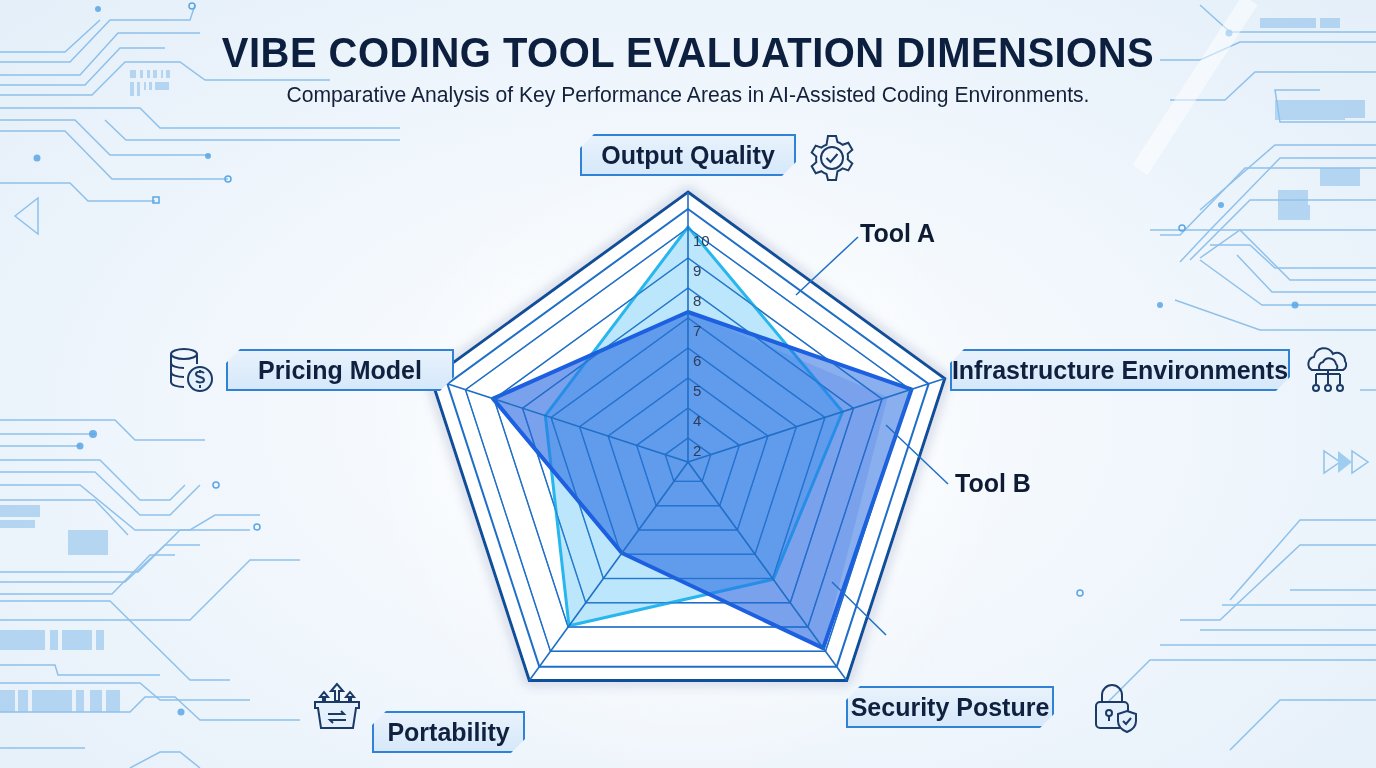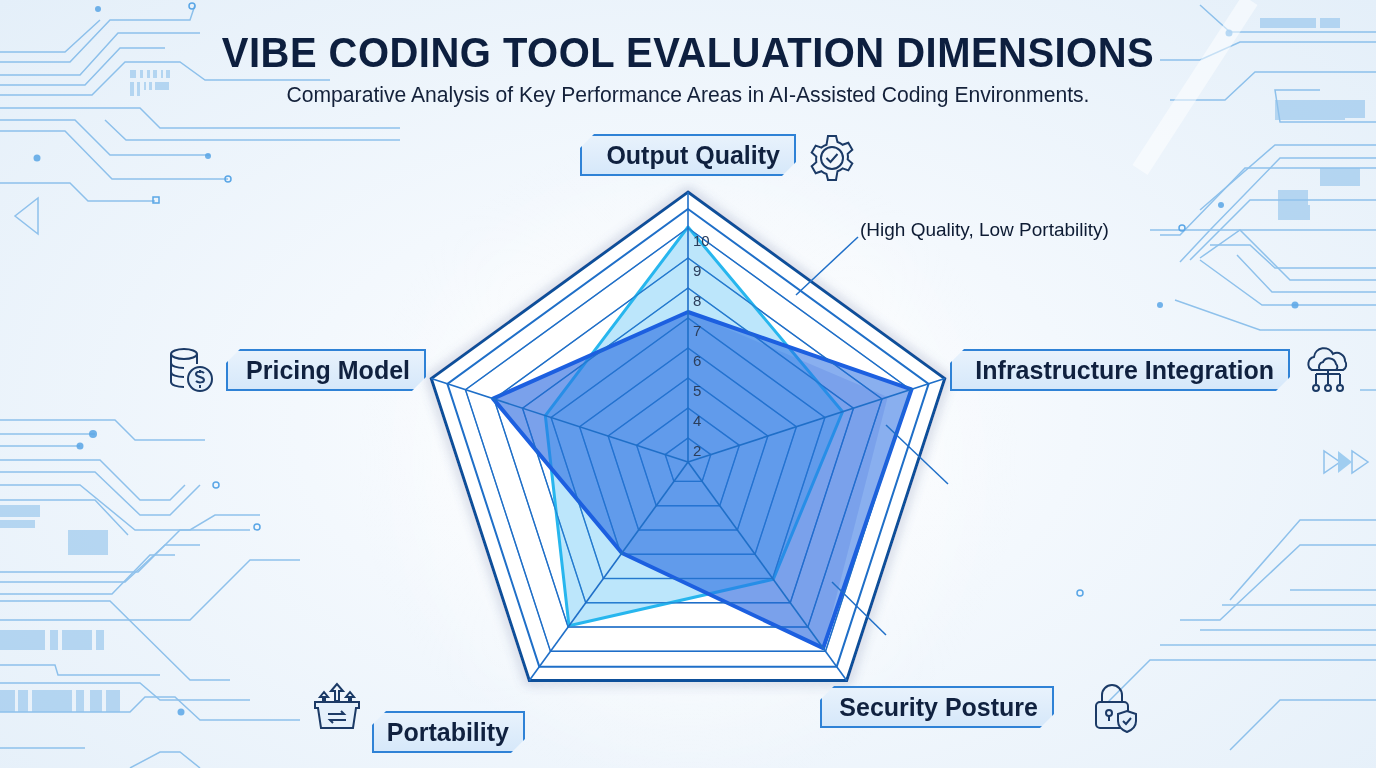--- a/index.html
+++ b/index.html
@@ -12,21 +12,21 @@
   .title {
     position:absolute; left:0; width:1376px; top:28px; text-align:center;
     font-family:"Liberation Sans", sans-serif; font-weight:700; font-size:43px;
     color:#0d1f3f; letter-spacing:0.5px; transform:scaleX(0.93);
   }
   .subtitle {
     position:absolute; left:0; width:1376px; top:82px; text-align:center;
     font-size:22px; color:#14213a; transform:scaleX(0.96);
   }
   .axis-label {
-    position:absolute; height:42px; display:flex; align-items:center; justify-content:flex-end;
+    position:absolute; height:42px; display:flex; align-items:center; justify-content:center;
     font-weight:700; font-size:25px; color:#10213f;
     background:linear-gradient(180deg,#e8f2fc 0%,#d6e8fa 100%);
     border:2px solid #2f82d6;
     clip-path:polygon(14px 0,100% 0,100% calc(100% - 14px),calc(100% - 14px) 100%,0 100%,0 14px);
     box-shadow:0 0 8px rgba(60,150,240,.4);
     padding:8px 14px; box-sizing:border-box; white-space:nowrap;
   }
   .axis-icon { position:absolute; }
   .tool-note { position:absolute; color:#0d1b33; }
   .tool-note .name { font-weight:700; font-size:25px; line-height:30px; }
@@ -229,34 +229,34 @@
 </div>
 <svg class="axis-icon" style="left:806px;top:132px;" width="52" height="52" viewBox="0 0 52 52">
   <g fill="none" stroke="#1b3a66" stroke-width="2">
     <path d="M22 4 h8 l1.5 6 a16 16 0 0 1 5 2.8 l5.8-2 4 7 -4.6 4 a16 16 0 0 1 0 5.6 l4.6 4 -4 7 -5.8-2 a16 16 0 0 1-5 2.8 L30 48 h-8 l-1.5-6 a16 16 0 0 1-5-2.8 l-5.8 2 -4-7 4.6-4 a16 16 0 0 1 0-5.6 l-4.6-4 4-7 5.8 2 a16 16 0 0 1 5-2.8z"></path>
     <circle cx="26" cy="26" r="11"></circle>
     <path d="M20.5 26 l4 4 7-8"></path>
   </g>
 </svg>
 
 <div class="axis-label" style="left:950px;top:349px;width:340px;">
-  <span>Infrastructure Integration</span>
+  <span>Infrastructure Environments</span>
 </div>
 <svg class="axis-icon" style="left:1302px;top:344px;" width="52" height="52" viewBox="0 0 52 52">
   <g fill="none" stroke="#1b3a66" stroke-width="2">
     <path d="M10 26 a7 7 0 0 1 2-13 a10 10 0 0 1 19-3 a8 8 0 0 1 12 7 a6 6 0 0 1-2 9z"></path>
     <path d="M18 26 a5 5 0 0 1 3-8 a7 7 0 0 1 13 2 a4 4 0 0 1 0 6"></path>
     <path d="M26 26 v14 M14 30 v10 M38 30 v10 M14 30 h24"></path>
     <circle cx="14" cy="44" r="3"></circle>
       <circle cx="26" cy="44" r="3"></circle>
       <circle cx="38" cy="44" r="3"></circle>
   </g>
 </svg>
 
-<div class="axis-label" style="left:820px;top:686px;width:234px;">
+<div class="axis-label" style="left:846px;top:686px;width:208px;">
   <span>Security Posture</span>
 </div>
 <svg class="axis-icon" style="left:1090px;top:680px;" width="54" height="56" viewBox="0 0 54 56">
   <g fill="none" stroke="#1b3a66" stroke-width="2">
     <path d="M12 22 v-7 a10 10 0 0 1 20 0 v7"></path>
     <rect x="6" y="22" width="32" height="26" rx="4" fill="#e4f0fb"></rect>
     <circle cx="19" cy="33" r="3"></circle>
       <path d="M19 36 v5"></path>
     <path d="M37 31 l9 3 v7 c0 6-4 9-9 11 c-5-2-9-5-9-11 v-7z" fill="#e4f0fb"></path>
     <path d="M33 41 l3 3 5-6"></path>
@@ -269,33 +269,34 @@
 <svg class="axis-icon" style="left:310px;top:680px;" width="54" height="54" viewBox="0 0 54 54">
   <g fill="none" stroke="#1b3a66" stroke-width="2">
     <path d="M27 4 l-6 7 h4 v10 h4 v-10 h4z"></path>
     <path d="M14 12 l-4 5 h3 v5 h2 v-5 h3z"></path>
     <path d="M40 12 l-4 5 h3 v5 h2 v-5 h3z"></path>
     <path d="M5 22 h44 v6 h-3 l-3 20 h-32 l-3-20 h-3z" fill="#e4f0fb"></path>
     <path d="M18 34 h16 l-3-3 M36 40 h-16 l3 3"></path>
   </g>
 </svg>
 
-<div class="axis-label" style="left:226px;top:349px;width:200px;">
+<div class="axis-label" style="left:226px;top:349px;width:228px;">
   <span>Pricing Model</span>
 </div>
 <svg class="axis-icon" style="left:166px;top:346px;" width="52" height="50" viewBox="0 0 52 50">
   <g fill="none" stroke="#1b3a66" stroke-width="2">
     <ellipse cx="18" cy="8" rx="13" ry="5"></ellipse>
     <path d="M5 8 v28 c0 3 6 5 13 5"></path>
     <path d="M31 8 v10"></path>
     <path d="M5 17 c0 3 6 5 13 5 M5 26 c0 3 6 5 13 5"></path>
     <circle cx="34" cy="33" r="12" fill="#e4f0fb"></circle>
     <path d="M38 27 c-2-2-8-2-8 1 c0 4 8 2 8 6 c0 3-6 3-8 1 M34 24 v3 M34 39 v3"></path>
   </g>
 </svg>
 
 <div class="tool-note" style="left:860px;top:218px;">
-  <div class="desc">(High Quality, Low Portability)</div>
+  <div class="name">Tool A</div>
 </div>
 <div class="tool-note" style="left:955px;top:468px;">
+  <div class="name">Tool B</div>
 </div>
 <div class="tool-note" style="left:898px;top:614px;">
 </div>
 
 </body></html>

